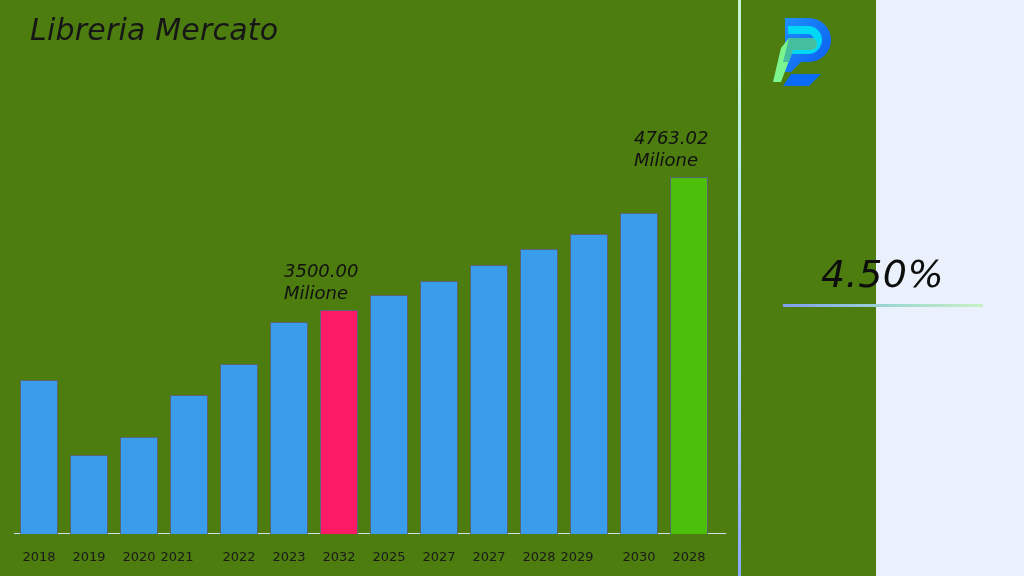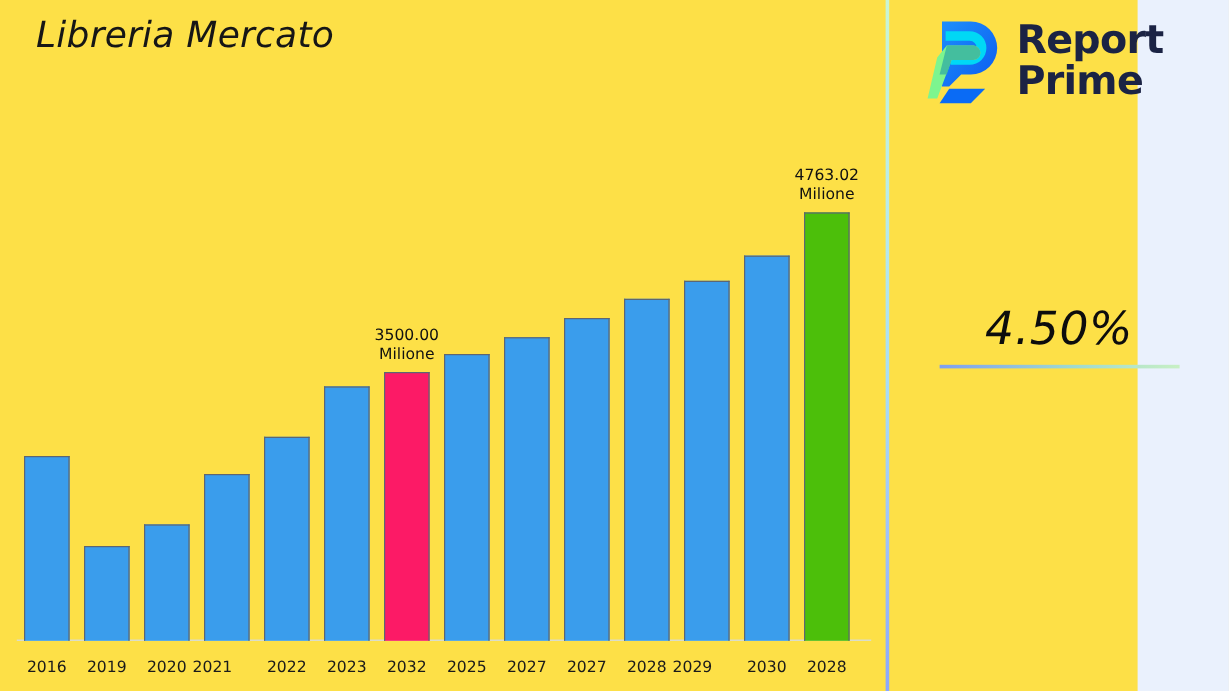--- a/index.html
+++ b/index.html
@@ -4,22 +4,22 @@
 <style>
   * { margin:0; padding:0; box-sizing:border-box; }
   html, body {
     width:1024px; height:576px;
     font-family:"DejaVu Sans", sans-serif;
     background:#eaf1fd;
     overflow:hidden;
   }
   #root {
     position:relative;
-    width:948px; height:576px;
-    background:#fde047;
+    width:876px; height:576px;
+    background:#4d7c0f;
   }
 
   
   #chart-title {
     position:absolute;
     left:30px; top:12px;
     font-size:30px;
     font-style:italic;
     font-weight:400;
     color:#161616;
@@ -63,22 +63,22 @@
     border-bottom:none;
   }
   .bar.blue  { background:#3a9dec; }
   .bar.pink  { background:#fc1a66; }
   .bar.green { background:#4cbf0a; }
 
   .bar-label {
     position:absolute;
     left:-30px;
     width:110px;
-    text-align:center;
-    font-size:13px;
+    font-size:18px;
+    font-style:italic;
     color:#111;
     line-height:1.22;
     white-space:nowrap;
   }
 
   .x-tick {
     position:absolute;
     bottom:12px;
     left:0;
     width:50px;
@@ -188,21 +188,21 @@
           <div class="bar blue" title="2030: 4490 Milione" style="height: 321px;"></div>
         </div>
         <div class="bar-group" style="left: 664px;">
           <div class="bar green" title="2031: 4763.02 Milione" style="height: 357px;"></div>
           <div class="bar-label" style="bottom: 363px;">
             <div>4763.02</div>
             <div>Milione</div>
           </div>
         </div>
       </div>
-  <div class="x-tick" style="left: 14px;">2016</div>
+  <div class="x-tick" style="left: 14px;">2018</div>
       <div class="x-tick" style="left: 64px;">2019</div>
       <div class="x-tick" style="left: 114px;">2020</div>
       <div class="x-tick" style="left: 152px;">2021</div>
       <div class="x-tick" style="left: 214px;">2022</div>
       <div class="x-tick" style="left: 264px;">2023</div>
       <div class="x-tick" style="left: 314px;">2032</div>
       <div class="x-tick" style="left: 364px;">2025</div>
       <div class="x-tick" style="left: 414px;">2027</div>
       <div class="x-tick" style="left: 464px;">2027</div>
       <div class="x-tick" style="left: 514px;">2028</div>
@@ -227,24 +227,20 @@
         <path d="M14 6 H38 A22 22 0 0 1 38 50 H30 L20 60 L14 60 Z" fill="url(#gBlue)"></path>
 
         <path d="M17 14 H37 A14 14 0 0 1 37 42 H21 L21 34 H37 A6 6 0 0 0 37 22 H17 Z" fill="#00d8f5"></path>
 
         <path d="M10 36 L18 26 H40 A6 6 0 0 1 40 38 H22 L10 70 L2 70 Z" fill="#7df58f"></path>
 
         <path d="M18 26 H40 A6 6 0 0 1 40 38 H22 L18 50 L12 50 Z" fill="#3fb99f" opacity="0.92"></path>
 
         <path d="M20 62 H50 L38 74 H12 Z" fill="#0a6bf5"></path>
       </svg>
-      <div id="logo-text">
-        <div>Report</div>
-        <div>Prime</div>
-      </div>
     </div>
 
     <div id="cagr-block">
       <div id="cagr-value">4.50%</div>
       <div id="cagr-rule"></div>
     </div>
 
   </div>
 </div>
 

